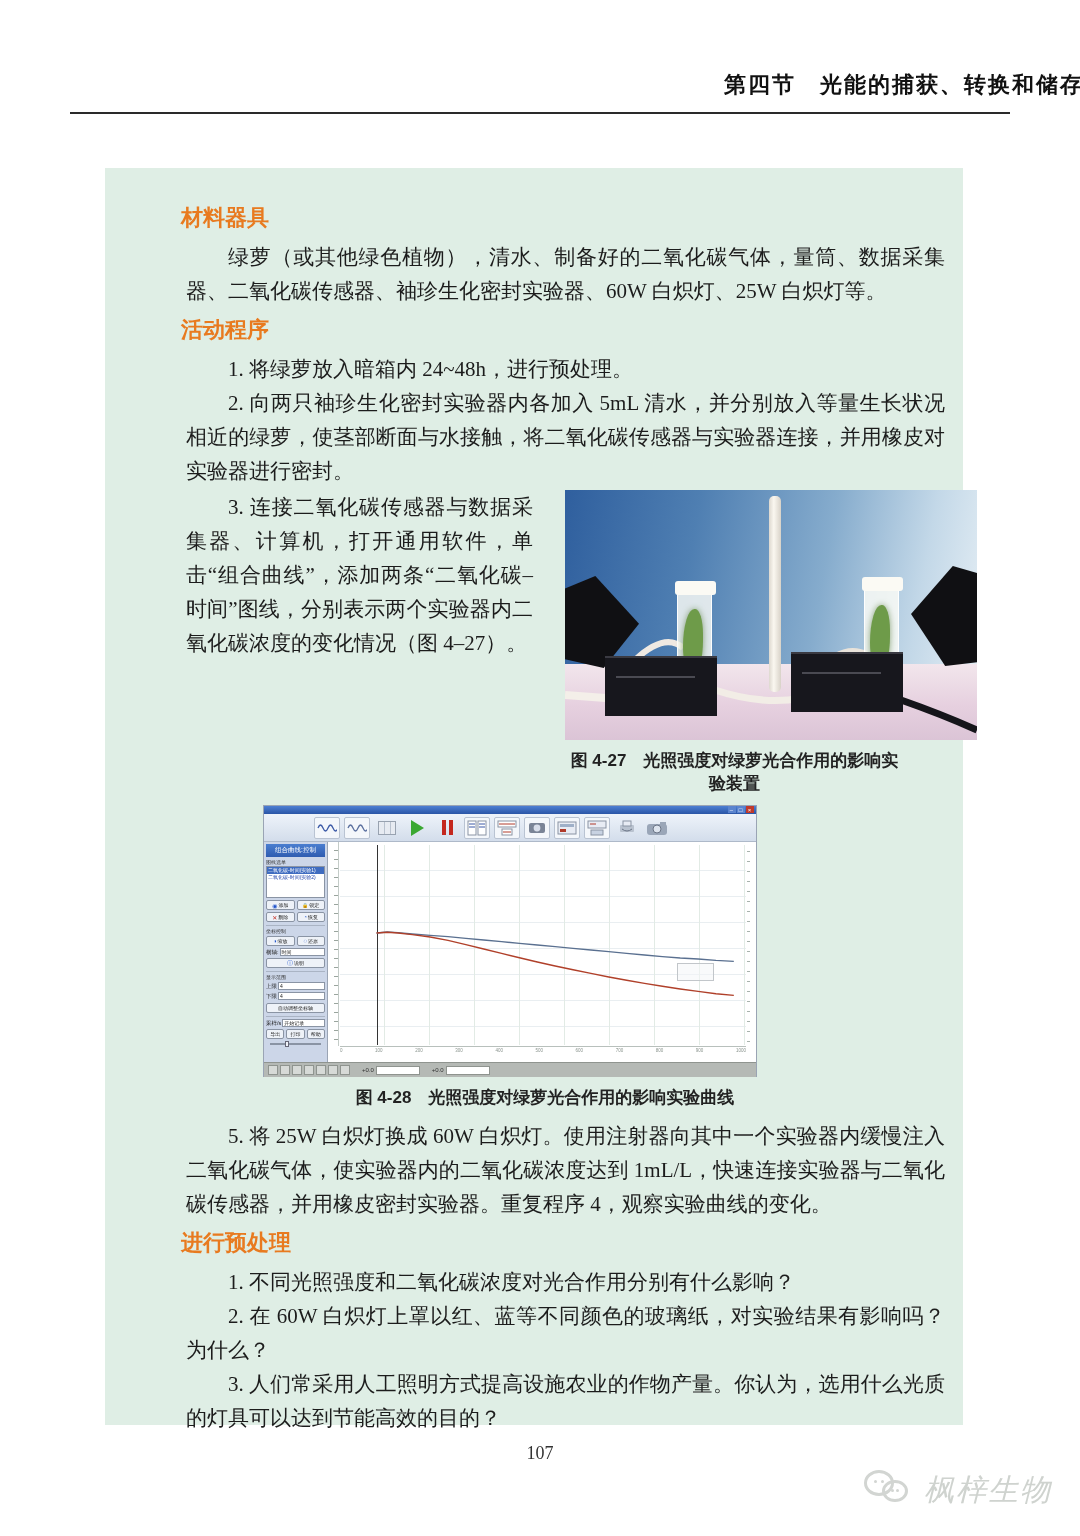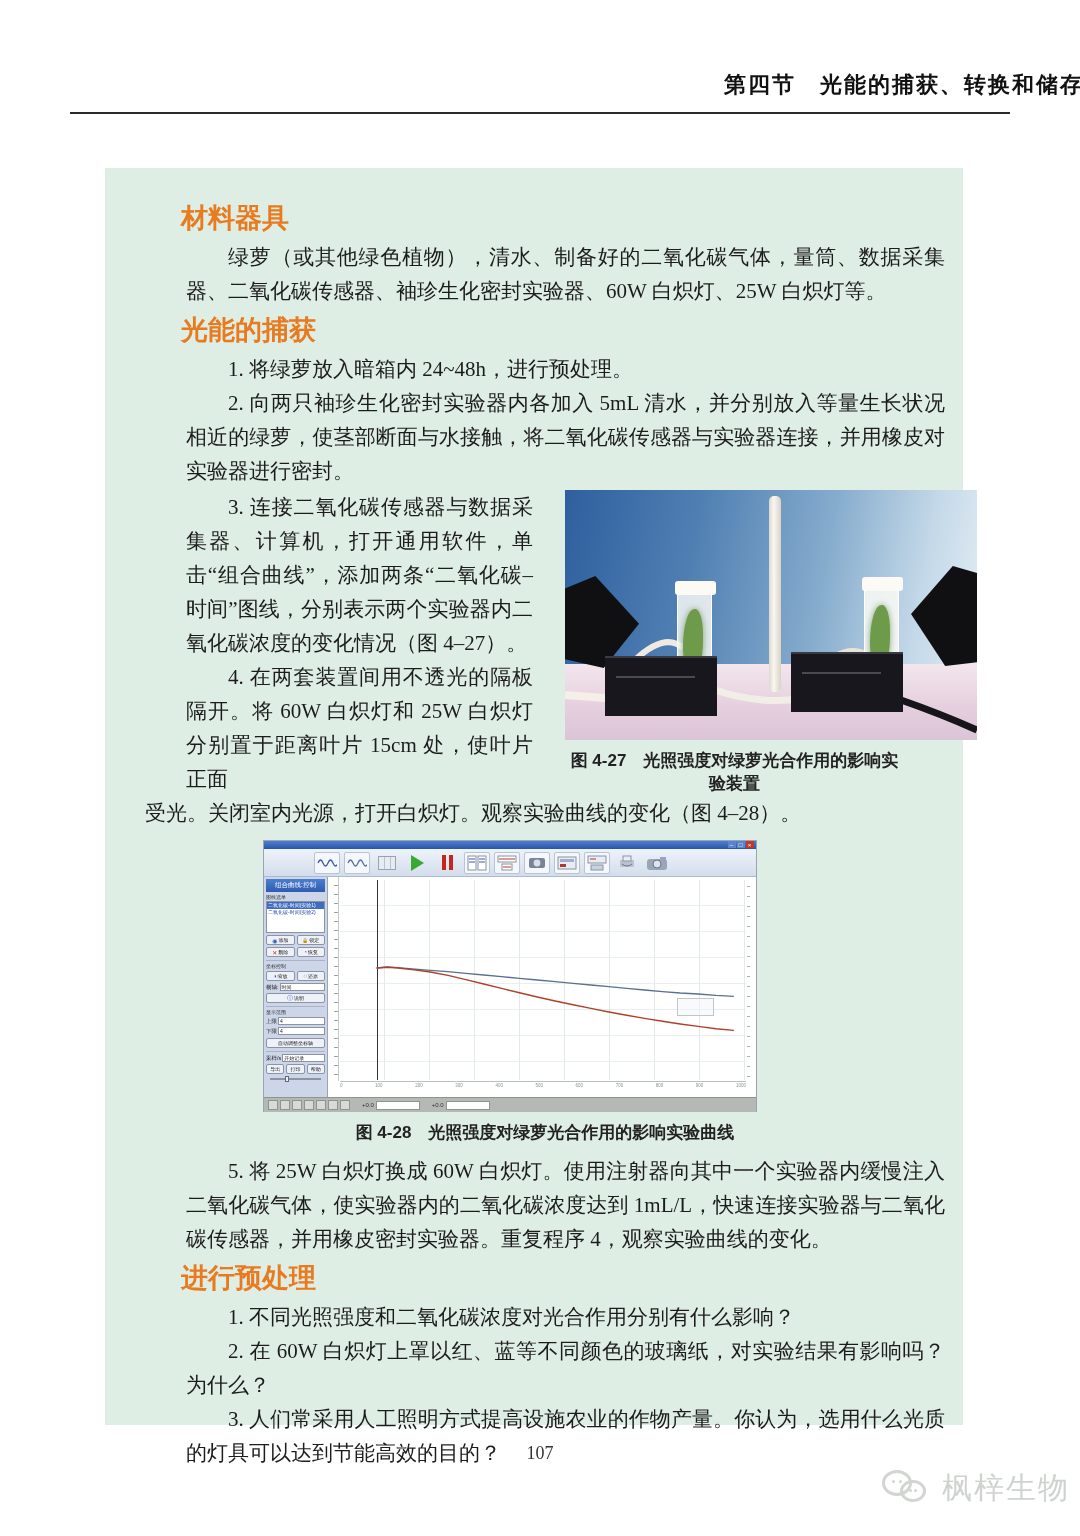--- a/index.html
+++ b/index.html
@@ -13,21 +13,21 @@
   .page-header h1 { font-size:22px; font-weight:bold; letter-spacing:2px; color:#111; }
   .header-rule { position:absolute; top:112px; left:70px; right:70px; height:2px; background:#2a2a2a; }
 
   
   .panel {
     position:absolute; left:105px; top:168px; width:858px; height:1257px;
     background:#dfeee5; padding:28px 18px 0 40px;
   }
   .sec-heading {
     font-family:"Liberation Sans","DejaVu Sans",sans-serif;
-    color:#e87a1f; font-weight:bold; font-size:27px;
+    color:#e87a1f; font-weight:bold; font-size:22px;
     margin:6px 0 6px 36px; line-height:32px;
   }
   .para { font-size:21px; line-height:34px; text-align:justify; }
   .indent { text-indent:2em;margin-left:41px; }
 
   .two-col { display:flex; margin-top:2px; }
   .col-left { width:388px; }
   .col-right { width:371px; margin-left:0;padding-left:32px; }
 
   
@@ -114,21 +114,21 @@
     background:repeating-linear-gradient(to bottom,transparent 0 9px,#a8b2ac 9px 10px) left/3px 100% no-repeat; }
   .statusbar { height:15px; background:#b5b9b5; border-top:1px solid #8f948f;
     display:flex; align-items:center; gap:2px; padding:0 4px; }
   .sb-tab { width:10px; height:10px; background:#d7dad7; border:1px solid #8f948f; font-size:5px;
     color:#555; text-align:center; line-height:9px; }
   .sb-field { display:flex; align-items:center; gap:2px; margin-left:10px; font-size:6px; color:#333; }
   .sb-box { width:44px; height:9px; background:#fff; border:1px solid #8f948f; }
 
   
   .page-number { position:absolute; left:0; width:100%; top:1443px; text-align:center; font-size:18px; color:#333; }
-  .watermark { position:absolute; right:10px; top:1468px; display:flex; align-items:flex-start; gap:8px; color:#cfd3cf; }
+  .watermark { position:absolute; right:28px; top:1468px; display:flex; align-items:center; gap:8px; color:#cfd3cf;font-style:italic; }
   .wm-logo { position:relative; width:52px; height:44px; }
   .wm-bub { position:absolute; border:3px solid #d2d5d2; border-radius:50%; background:rgba(255,255,255,.0); }
   .wm-b1 { left:0; top:2px; width:30px; height:26px; }
   .wm-b2 { left:18px; top:12px; width:26px; height:22px; }
   .wm-bub::before,.wm-bub::after { content:""; position:absolute; width:3px; height:3px; background:#d2d5d2; border-radius:50%; top:35%; }
   .wm-bub::before { left:28%; } .wm-bub::after { right:28%; }
   .wm-text { font-family:"Liberation Sans","DejaVu Sans",sans-serif; font-size:30px; letter-spacing:2px; color:#cfd3cf; }
 </style>
 </head>
 <body>
@@ -136,28 +136,27 @@
 <div class="page-header">
   <h1>第四节　光能的捕获、转换和储存</h1>
 </div>
 <div class="header-rule"></div>
 
 <div class="panel">
 
   <div class="sec-heading">材料器具</div>
   <p class="para indent">绿萝（或其他绿色植物），清水、制备好的二氧化碳气体，量筒、数据采集器、二氧化碳传感器、袖珍生化密封实验器、60W 白炽灯、25W 白炽灯等。</p>
 
-  <div class="sec-heading">光能的捕获</div>
+  <div class="sec-heading">活动程序</div>
   <p class="para indent">1. 将绿萝放入暗箱内 24~48h，进行预处理。</p>
   <p class="para indent">2. 向两只袖珍生化密封实验器内各加入 5mL 清水，并分别放入等量生长状况相近的绿萝，使茎部断面与水接触，将二氧化碳传感器与实验器连接，并用橡皮对实验器进行密封。</p>
 
   <div class="two-col">
     <div class="col-left">
       <p class="para indent">3. 连接二氧化碳传感器与数据采集器、计算机，打开通用软件，单击“组合曲线”，添加两条“二氧化碳–时间”图线，分别表示两个实验器内二氧化碳浓度的变化情况（图 4–27）。</p>
-      <p class="para indent">4. 在两套装置间用不透光的隔板隔开。将 60W 白炽灯和 25W 白炽灯分别置于距离叶片 15cm 处，使叶片正面</p>
     </div>
     <div class="col-right">
       <div class="photo">
         <div class="table-top"></div>
         <div class="divider-pole"></div>
         <div class="lamp-left"></div>
         <div class="lamp-right"></div>
         <svg class="cables" viewBox="0 0 412 250">
           <path d="M70 170 q30 -28 48 -12" stroke="#efe9e2" stroke-width="6" fill="none"></path>
           <path d="M150 200 q60 20 110 2" stroke="#f2ede6" stroke-width="7" fill="none"></path>
@@ -173,21 +172,20 @@
           <div class="lip"></div>
           <div class="plant"></div>
         </div>
         <div class="logger logger-left"></div>
         <div class="logger logger-right"></div>
       </div>
       <div class="fig-caption">图 4-27　光照强度对绿萝光合作用的影响实验装置</div>
     </div>
   </div>
 
-  <p class="para">受光。关闭室内光源，打开白炽灯。观察实验曲线的变化（图 4–28）。</p>
 
   <div class="shot">
     <div class="titlebar">
       <div class="winbtns">
         <span>–</span>
         <span>□</span>
         <span>×</span>
       </div>
     </div>
     <div class="toolbar">

